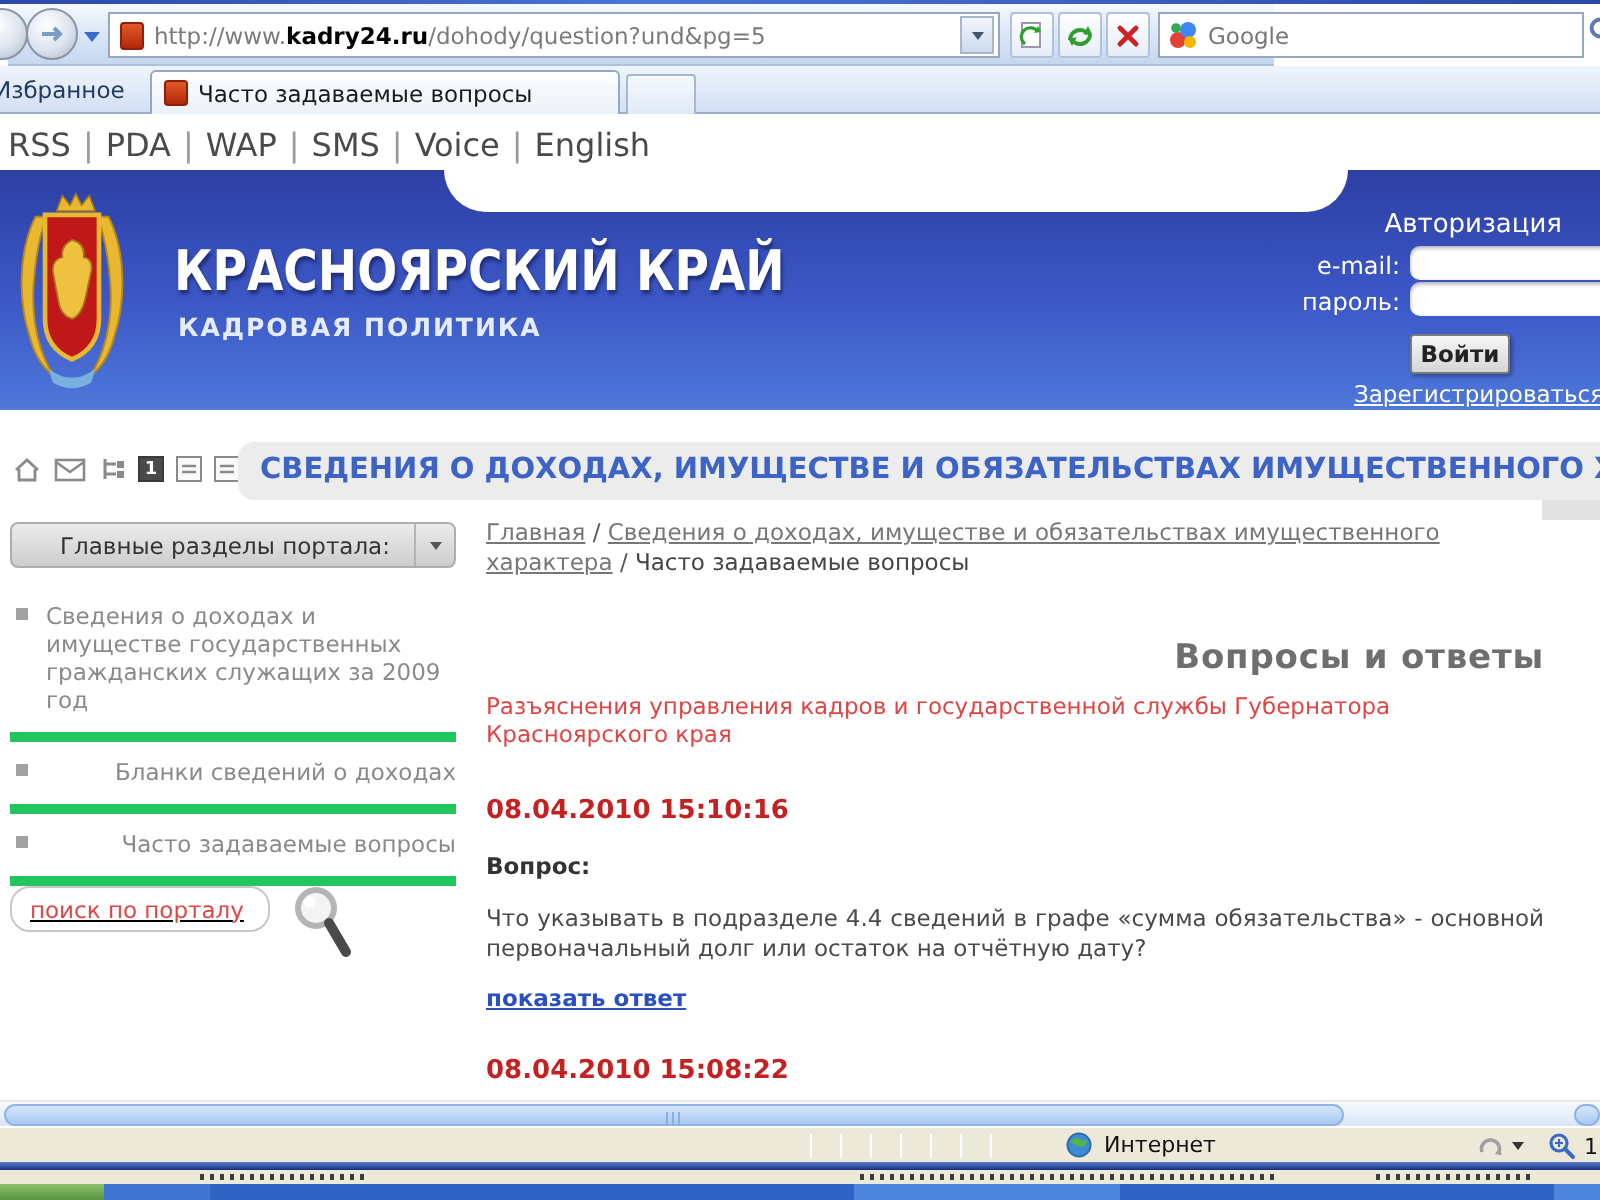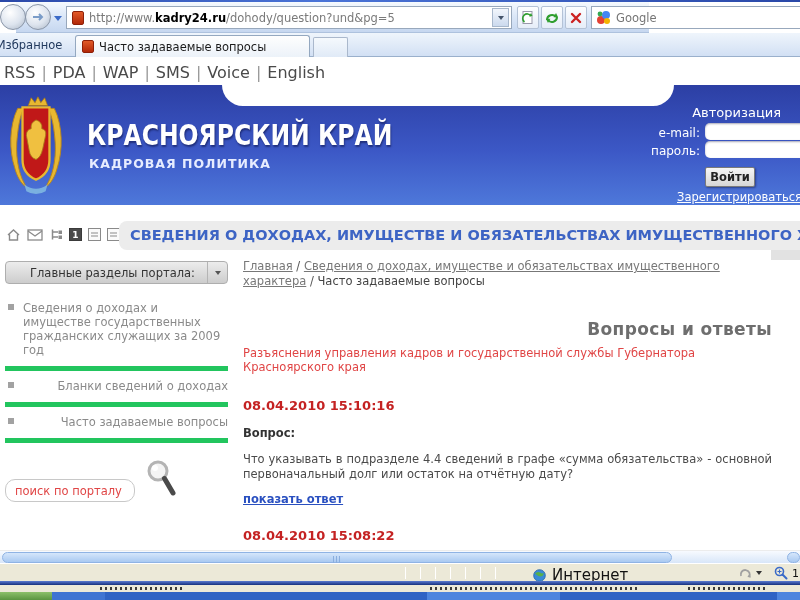--- a/index.html
+++ b/index.html
@@ -4,21 +4,21 @@
 <style>
   * { margin:0; padding:0; box-sizing:border-box; }
   html,body { background:#fff; }
   #screen {
     position:relative; width:800px; height:600px; overflow:hidden;
     font-family:"DejaVu Sans", sans-serif; background:#fff;
   }
   
   .win-topline { position:absolute; left:0; top:0; width:800px; height:2px;
     background:linear-gradient(90deg,#2a48a8,#4a74d8 40%,#2a48a8); }
-  .toolbar { position:absolute; left:16px; top:2px; width:633px; height:31px;
+  .toolbar { position:absolute; left:4px; top:2px; width:633px; height:31px;
     background:linear-gradient(#f6fafe,#dce8f8 45%,#c6d7f0); border-bottom:1px solid #aec2de; }
   .nav-circle { position:absolute; width:26px; height:26px; border-radius:50%;
     background:radial-gradient(circle at 38% 32%,#ffffff,#dde4ee 55%,#aab6c6);
     border:1px solid #8a96a8; top:2px; }
   .nav-back { left:-16px; }
   .nav-fwd  { left:9px; display:flex; align-items:center; justify-content:center; }
   .nav-caret { position:absolute; left:38px; top:14px; width:0; height:0;
     border-left:4px solid transparent; border-right:4px solid transparent; border-top:5px solid #3a6ac8; }
   .address-bar { position:absolute; left:50px; top:4px; width:446px; height:23px;
     background:#fff; border:1px solid #98a8bc; display:flex; align-items:center; padding:0 2px 0 5px; }
@@ -89,21 +89,21 @@
   .sidebar { position:absolute; left:5px; top:261px; width:223px; }
   .sb-dropdown { height:23px; background:linear-gradient(#ececec,#cdcdcd); border:1px solid #aeaeae;
     border-radius:4px; display:flex; align-items:center; }
   .sb-dropdown-label { flex:1; font-size:11.5px; font-weight:normal; color:#333; padding-left:8px; white-space:nowrap;margin-left:16px; }
   .sb-dropdown-arrow { width:20px; align-self:stretch; border-left:1px solid #b4b4b4;
     display:flex; align-items:center; justify-content:center; }
   .sb-list { margin-top:9px; }
   .sb-item { display:flex; padding:8px 0 9px 2px; border-bottom:5px solid #22c55e; cursor:pointer;justify-content:space-between; }
   .sb-bullet { width:6px; height:6px; background:#a2a2a2; margin:3px 9px 0 1px; flex:0 0 6px; }
   .sb-item-label { font-size:11.5px; color:#8a8a8a; line-height:14px; }
-  .sb-search { margin-top:17px; display:flex; align-items:flex-end; }
+  .sb-search { margin-top:0; display:flex; align-items:flex-start;text-decoration:underline; }
   .sb-search-input { width:130px; height:23px; border:1px solid #c8c8c8; border-radius:10px;
     color:#e04545; font-size:11.5px; padding:0 9px; font-family:"DejaVu Sans",sans-serif; outline:none; }
   .sb-search-icon { margin-left:8px; margin-top:-2px; cursor:pointer; }
   
   .main-col { position:absolute; left:243px; top:259px; width:529px; }
   .breadcrumb { font-size:11.5px; color:#444; line-height:15px; }
   .breadcrumb a { color:#777; text-decoration:underline; }
   .bc-sep { color:#555; }
   .qa-title { margin-top:30px; font-size:17px; font-weight:bold; color:#6e6e6e; letter-spacing:.4px;text-align:right; }
   .qa-subtitle { margin-top:7px; font-size:11.5px; color:#e04545; }
@@ -122,21 +122,21 @@
     background:linear-gradient(#d5e6fb,#a9c9f1); border:1px solid #8fb3e4; }
   .h-grip { position:absolute; left:330px; top:3px; width:8px; height:7px;
     background:repeating-linear-gradient(90deg,#8aaede 0 1px,transparent 1px 3px); }
   .h-corner { position:absolute; left:787px; top:1px; width:13px; height:11px; border-radius:6px;
     background:linear-gradient(#d5e6fb,#a9c9f1); border:1px solid #8fb3e4; }
   
   .status-bar { position:absolute; left:0; top:563px; width:800px; height:18px; background:#ece9d8;
     border-top:1px solid #fff; box-shadow:0 -2px 0 #b8b4a0 inset0; }
   .sb-sep { position:absolute; top:3px; width:1px; height:12px; background:#c6c2ac; border-right:1px solid #fff; }
   .status-zone { position:absolute; left:533px; top:2px; display:flex; align-items:center; gap:6px;
-    font-size:15px; color:#111; }
+    font-size:11px; color:#111; }
   .status-right { position:absolute; left:738px; top:2px; display:flex; align-items:center; gap:4px;
     font-size:11px; color:#111; }
   .caret-dn { width:0; height:0; border-left:3.5px solid transparent; border-right:3.5px solid transparent;
     border-top:4px solid #333; }
   
   .win-bottom { position:absolute; left:0; top:581px; width:800px; height:4px;
     background:linear-gradient(#5a7ad0,#16307e); }
   .strip-beige { position:absolute; left:0; top:585px; width:800px; height:7px; background:#ece9d8; }
   .frag { position:absolute; top:2px; height:3px;
     background:repeating-linear-gradient(90deg,#3c3c3c 0 2px,transparent 2px 5px); }

